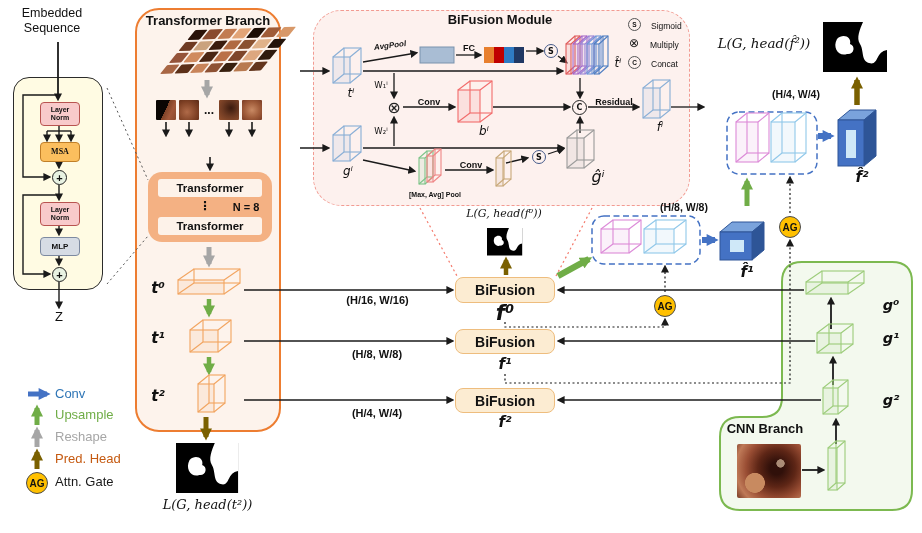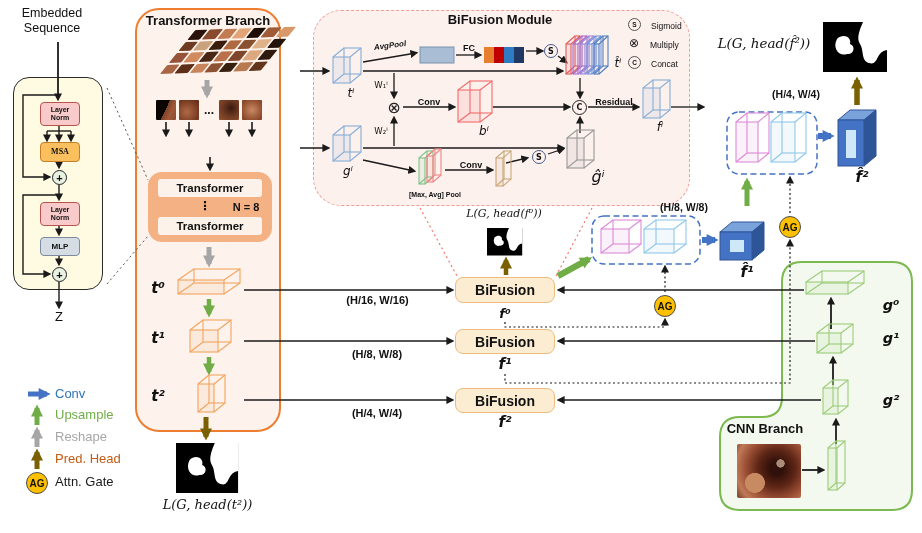--- a/index.html
+++ b/index.html
@@ -147,21 +147,21 @@
     <span>Concat</span>
   </div>
   <div class="abs c z2 loss" style="left:449px;top:206px;width:110px;height:14px;font-size:11px;">L(G, head(f⁰))</div>
 
   <div class="abs c z2 b" style="left:330px;top:293px;width:95px;height:13px;font-size:11px;">(H/16, W/16)</div>
   <div class="abs c z2 b" style="left:334px;top:347px;width:86px;height:13px;font-size:11px;">(H/8, W/8)</div>
   <div class="abs c z2 b" style="left:334px;top:406px;width:86px;height:13px;font-size:11px;">(H/4, W/4)</div>
   <div class="abs c bif" style="left:455px;top:277px;width:100px;height:26px;">BiFusion</div>
   <div class="abs c bif" style="left:455px;top:329px;width:100px;height:25px;">BiFusion</div>
   <div class="abs c bif" style="left:455px;top:388px;width:100px;height:25px;">BiFusion</div>
-  <div class="abs c z2 math" style="left:487px;top:304px;width:36px;height:18px;font-size:13px;">f⁰</div>
+  <div class="abs c z2 math" style="left:487px;top:304px;width:36px;height:18px;font-size:21px;">f⁰</div>
   <div class="abs c z2 math" style="left:487px;top:355px;width:36px;height:18px;font-size:15px;">f¹</div>
   <div class="abs c z2 math" style="left:487px;top:413px;width:36px;height:18px;font-size:15px;">f²</div>
 
   <div class="abs c z2 b" style="left:652px;top:200px;width:64px;height:13px;font-size:10.5px;">(H/8, W/8)</div>
   <div class="abs c z2 b" style="left:764px;top:87px;width:64px;height:13px;font-size:10.5px;">(H/4, W/4)</div>
   <div class="abs c z2 math" style="left:731px;top:262px;width:32px;height:20px;font-size:15px;">f̂¹</div>
   <div class="abs c z2 math" style="left:846px;top:167px;width:32px;height:20px;font-size:15px;">f̂²</div>
   <div class="abs c ag" style="left:779px;top:216px;width:22px;height:22px;">AG</div>
   <div class="abs c ag" style="left:654px;top:295px;width:22px;height:22px;">AG</div>
   <div class="abs c z2 loss" style="left:706px;top:31px;width:116px;height:24px;font-size:13.5px;">L(G, head(f̂²))</div>

